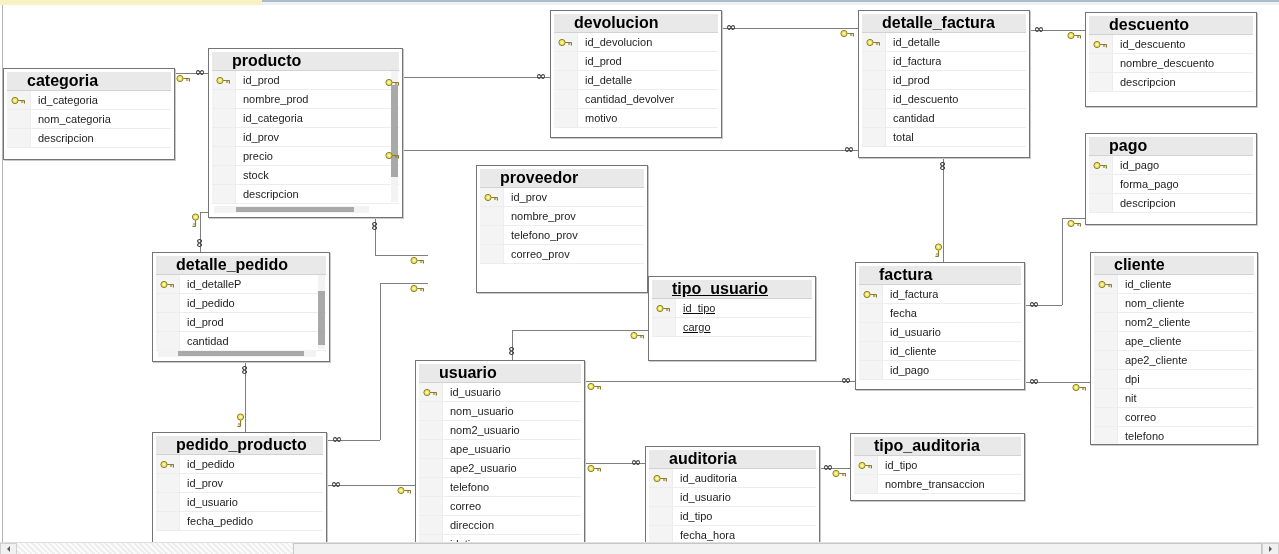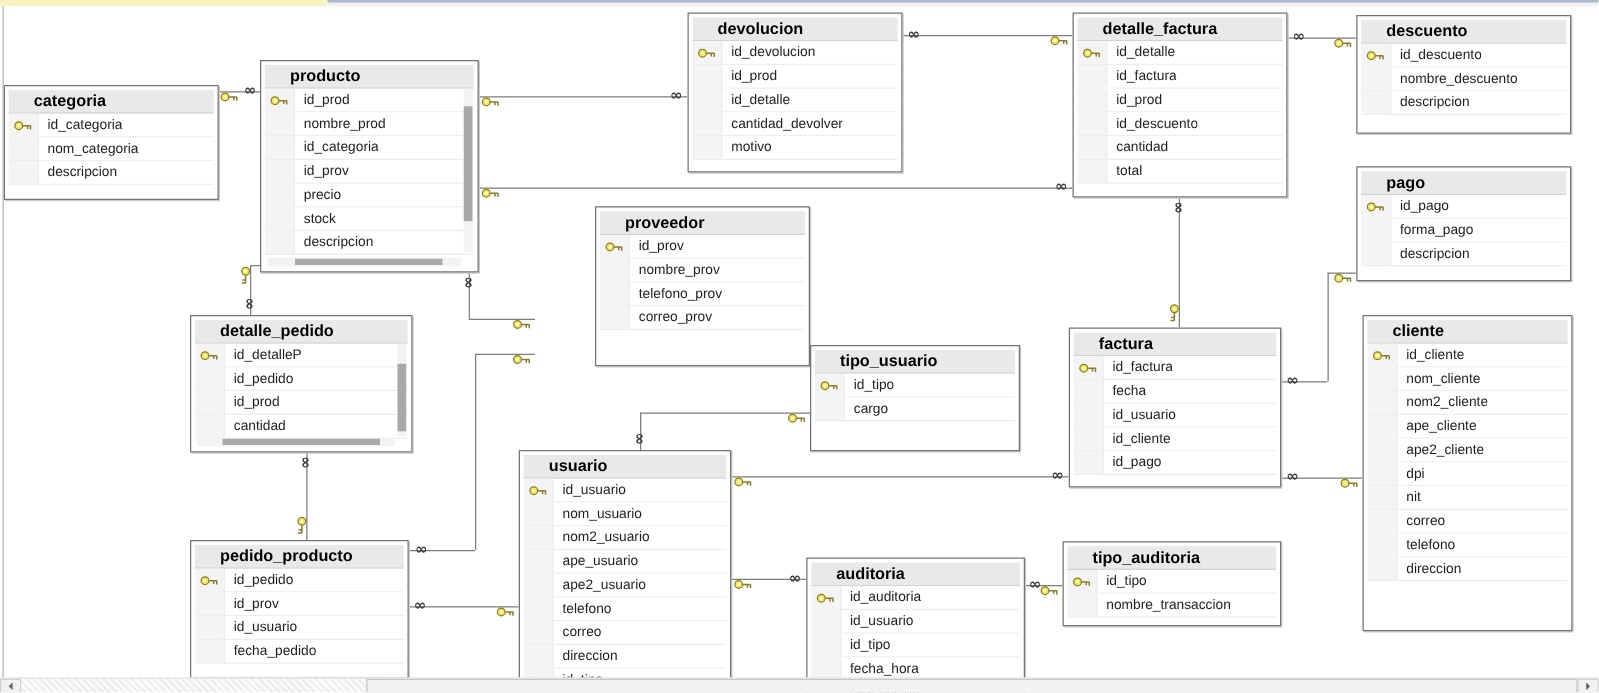--- a/index.html
+++ b/index.html
@@ -6,21 +6,21 @@
   #canvas{position:relative;width:1279px;height:554px;background:#ffffff;overflow:hidden;
           font-family:"Liberation Sans",sans-serif;}
   .topstrip-left{position:absolute;left:0;top:0;width:262px;height:5px;background:#f6f2c3;}
   .topstrip-right{position:absolute;left:262px;top:0;width:1017px;height:5px;background:#f1f1f1;border-top:2px solid #a9bccd;box-sizing:border-box;}
   .win-left-border{position:absolute;left:2px;top:5px;width:1px;height:537px;background:#b5b5b5;}
 
   
   .tbl{position:absolute;background:#fff;border:1px solid #747474;box-shadow:1px 1px 0 #c9c9c9;
        padding:3px;box-sizing:border-box;z-index:2;overflow:hidden;}
   .tbl-hd{height:19px;box-sizing:border-box;background:#e9e9e9;border-bottom:1px solid #d2d2d2;
-          font-weight:bold;font-size:13px;line-height:18px;padding-left:20px;color:#000;
+          font-weight:bold;font-size:16px;line-height:18px;padding-left:20px;color:#000;
           white-space:nowrap;overflow:hidden;}
   .row{height:19px;box-sizing:border-box;display:flex;align-items:center;
        border-bottom:1px solid #ededed;font-size:11px;color:#1d1d1d;background:#fff;}
   .pkcell{width:24px;min-width:24px;height:100%;display:flex;align-items:center;justify-content:center;
           background:#f4f4f4;border-right:1px solid #ededed;box-sizing:border-box;}
   .fname{padding-left:7px;white-space:nowrap;overflow:hidden;}
 
   
   .nvs{position:absolute;right:4px;top:22px;width:7px;background:#f3f3f3;}
   .nvs-t{position:absolute;left:0;width:7px;background:#a9a9a9;}
@@ -207,21 +207,21 @@
       </div>
       <div class="row">
         <div class="pkcell"></div>
         <span class="fname">nom_categoria</span>
       </div>
       <div class="row">
         <div class="pkcell"></div>
         <span class="fname">descripcion</span>
       </div>
     </div>
-    <div class="tbl" style="left: 208px; top: 48px; width: 175px; height: 170px;">
+    <div class="tbl" style="left: 208px; top: 48px; width: 195px; height: 170px;">
       <div class="tbl-hd">producto</div>
       <div class="row">
         <div class="pkcell">
           <svg width="15" height="9" viewBox="0 0 15 9">
             <circle cx="4" cy="4.5" r="3.1" fill="#f3e658" stroke="#8a7d2a" stroke-width="1"></circle>
             <circle cx="4" cy="4.5" r="1.1" fill="#ffffff"></circle>
             <path d="M7.2 4.5h6.4M11 4.5v2.6M13.4 4.5v3.1" stroke="#8a7d2a" stroke-width="1.2" fill="none"></path>
           </svg>
         </div>
         <span class="fname">id_prod</span>
@@ -410,21 +410,21 @@
         <div class="pkcell"></div>
         <span class="fname">cantidad</span>
       </div>
       <div class="nvs" style="height: 74px;">
         <div class="nvs-t" style="top: 16px; height: 54px;"></div>
       </div>
       <div class="nhs" style="width: 158px;">
         <div class="nhs-t" style="left: 20px; width: 126px;"></div>
       </div>
     </div>
-    <div class="tbl" style="left: 648px; top: 276px; width: 168px; height: 85px;">
+    <div class="tbl" style="left: 648px; top: 276px; width: 168px; height: 85px; text-decoration: underline;">
       <div class="tbl-hd">tipo_usuario</div>
       <div class="row">
         <div class="pkcell">
           <svg width="15" height="9" viewBox="0 0 15 9">
             <circle cx="4" cy="4.5" r="3.1" fill="#f3e658" stroke="#8a7d2a" stroke-width="1"></circle>
             <circle cx="4" cy="4.5" r="1.1" fill="#ffffff"></circle>
             <path d="M7.2 4.5h6.4M11 4.5v2.6M13.4 4.5v3.1" stroke="#8a7d2a" stroke-width="1.2" fill="none"></path>
           </svg>
         </div>
         <span class="fname">id_tipo</span>
@@ -456,21 +456,21 @@
       </div>
       <div class="row">
         <div class="pkcell"></div>
         <span class="fname">id_cliente</span>
       </div>
       <div class="row">
         <div class="pkcell"></div>
         <span class="fname">id_pago</span>
       </div>
     </div>
-    <div class="tbl" style="left: 1090px; top: 252px; width: 168px; height: 253px;">
+    <div class="tbl" style="left: 1090px; top: 252px; width: 168px; height: 193px;">
       <div class="tbl-hd">cliente</div>
       <div class="row">
         <div class="pkcell">
           <svg width="15" height="9" viewBox="0 0 15 9">
             <circle cx="4" cy="4.5" r="3.1" fill="#f3e658" stroke="#8a7d2a" stroke-width="1"></circle>
             <circle cx="4" cy="4.5" r="1.1" fill="#ffffff"></circle>
             <path d="M7.2 4.5h6.4M11 4.5v2.6M13.4 4.5v3.1" stroke="#8a7d2a" stroke-width="1.2" fill="none"></path>
           </svg>
         </div>
         <span class="fname">id_cliente</span>

